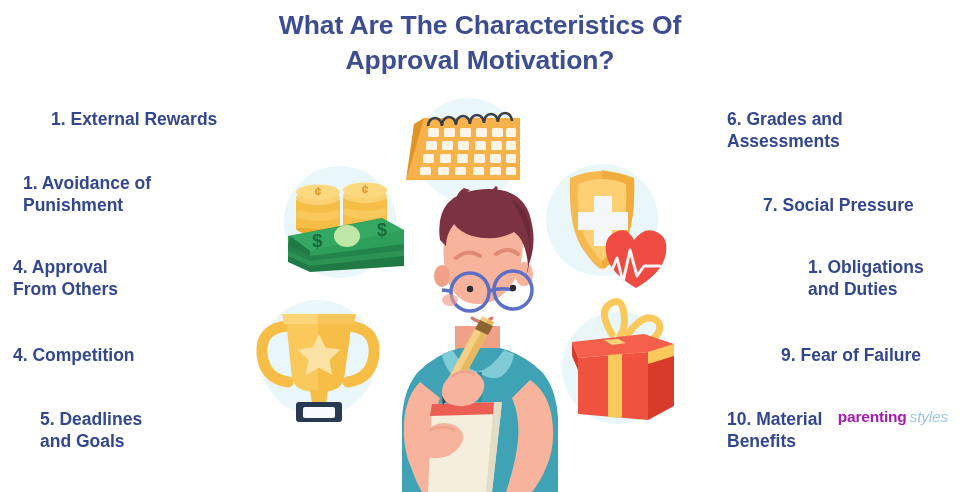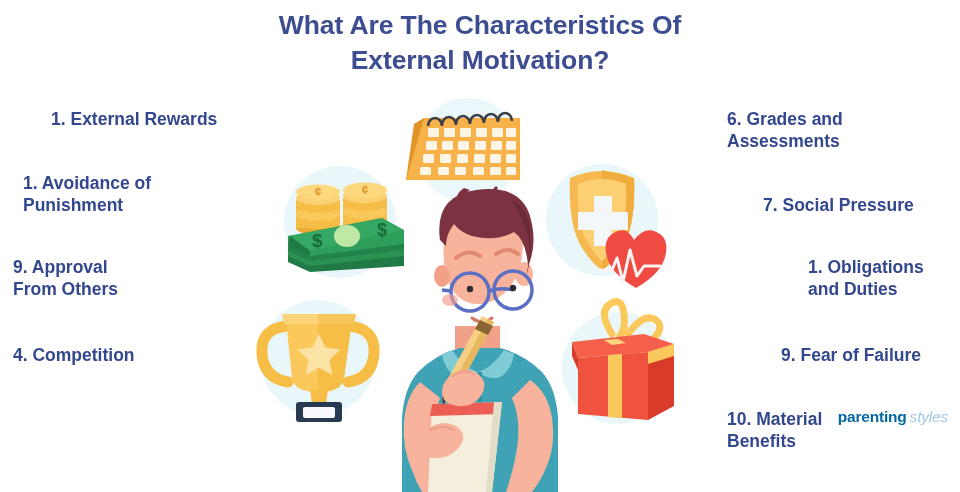--- a/index.html
+++ b/index.html
@@ -75,40 +75,40 @@
   
   .logo {
     position: absolute;
     right: 12px;
     bottom: 8px;
     font-size: 15.5px;
     line-height: 1;
     white-space: nowrap;
   }
   .logo .word-a {
-    color: #0369a1;
+    color: #a21caf;
     font-weight: bold;
     letter-spacing: -0.2px;
   }
   .logo .word-b {
     color: #9fc8e8;
     font-weight: normal;
     font-style: italic;
     letter-spacing: -0.2px;
     margin-left: 3px;
   }
 </style>
 </head>
 <body>
 
 <div id="infographic">
 
   <div class="title">
     <span class="line">What Are The Characteristics Of</span>
-    <span class="line">External Motivation?</span>
+    <span class="line">Approval Motivation?</span>
   </div>
 
   <svg class="art" viewBox="0 0 960 492" xmlns="http://www.w3.org/2000/svg">
 
     <g>
       <circle cx="340" cy="222" r="56" fill="#e9f7fb"></circle>
       <circle cx="468" cy="150" r="52" fill="#eaf8fb"></circle>
       <circle cx="318" cy="358" r="58" fill="#e9f7fb"></circle>
       <circle cx="602" cy="220" r="56" fill="#e9f7fb"></circle>
       <circle cx="618" cy="368" r="56" fill="#e9f7fb"></circle>
@@ -306,23 +306,25 @@
       <path d="M452 376 q12 -8 22 -2" stroke="#eda28c" stroke-width="2.5" fill="none" stroke-linecap="round"></path>
 
       <path d="M424 432 q16 -14 32 -6 q12 8 4 20 q-10 14 -28 12 q-14 -2 -14 -12 q0 -8 6 -14 Z" fill="#f7b39c"></path>
       <path d="M430 430 q14 -6 24 0" stroke="#eda28c" stroke-width="2.5" fill="none" stroke-linecap="round"></path>
     </g>
   </svg>
 
   <div class="item col-left i1">1. External Rewards</div>
   <div class="item col-left i2">1. Avoidance of
 Punishment</div>
-  <div class="item col-left i3">9. Approval
+  <div class="item col-left i3">4. Approval
 From Others</div>
   <div class="item col-left i4">4. Competition</div>
+  <div class="item col-left i5">5. Deadlines
+and Goals</div>
 
   <div class="item col-right i6">6. Grades and
 Assessments</div>
   <div class="item col-right i7">7. Social Pressure</div>
   <div class="item col-right i8">1. Obligations
 and Duties</div>
   <div class="item col-right i9">9. Fear of Failure</div>
   <div class="item col-right i10">10. Material
 Benefits</div>
 

